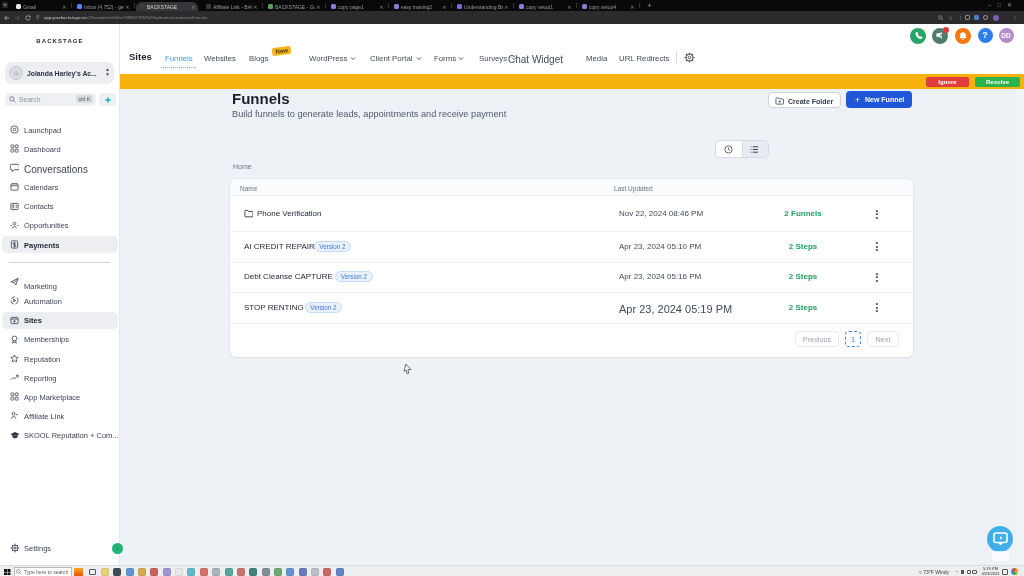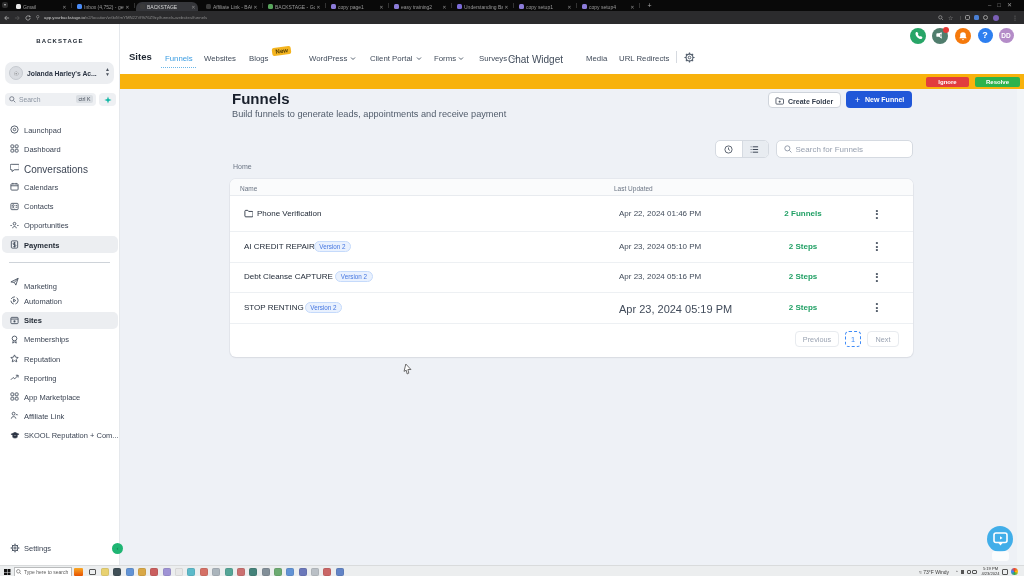--- a/index.html
+++ b/index.html
@@ -353,38 +353,31 @@
 <div class="abs" style="left:26.5px;top:0;width:27.5px;height:18px;background:#e8ecf1;border-left:1px solid #d5dae1"></div>
 <svg class="abs" style="left:8px;top:4.5px" width="9" height="9" viewBox="0 0 10 10">
         <circle cx="5" cy="5" r="4" stroke="#3c4554" stroke-width="0.9" fill="none"></circle>
         <path d="M5 2.8V5l1.6 1" stroke="#3c4554" stroke-width="0.9" fill="none"></path>
       </svg>
 <svg class="abs" style="left:34px;top:4.5px" width="9" height="9" viewBox="0 0 10 10">
         <path d="M3 2h6M3 5h6M3 8h6" stroke="#3c4554" stroke-width="1.1"></path>
         <path d="M0.8 2h0.8M0.8 5h0.8M0.8 8h0.8" stroke="#3c4554" stroke-width="1.1"></path>
       </svg>
 </div>
-<div class="abs" style="left:655.5px;top:115.5px;width:137px;height:18px;background:#fff;border:1px solid #d5dae1;border-radius:5px">
-<svg class="abs" style="left:7px;top:4.5px" width="8" height="8" viewBox="0 0 10 10">
-        <circle cx="4.2" cy="4.2" r="3.2" fill="none" stroke="#8a93a2" stroke-width="1.1"></circle>
-        <line x1="6.8" y1="6.8" x2="9.3" y2="9.3" stroke="#8a93a2" stroke-width="1.1"></line>
-      </svg>
-<div class="abs" style="left:19px;top:4.5px;font-size:8px;color:#98a1b0">Search for Funnels</div>
-    </div>
 <div class="abs" style="left:113px;top:139px;font-size:7px;color:#6b7584">Home</div>
 <div class="abs" style="left:110px;top:155px;width:683px;height:178px;background:#fff;border-radius:6px;box-shadow:0 1px 2px rgba(16,24,40,.06),0 0 0 1px rgba(16,24,40,.04)">
 <div class="abs" style="left:0;top:0;width:683px;height:17px;background:#fafbfc;border-bottom:1px solid #e8ebef;border-radius:6px 6px 0 0"></div>
 <div class="abs" style="left:10px;top:5.5px;font-size:6.5px;color:#6b7584">Name</div>
 <div class="abs" style="left:384px;top:5.5px;font-size:6.5px;color:#6b7584">Last Updated</div>
 <div class="abs" style="left:0;top:52px;width:683px;height:1px;background:#edf0f3"></div>
 <svg class="abs" style="left:14px;top:30.0px" width="9" height="9" viewBox="0 0 10 10">
         <path d="M1 2.5a1 1 0 0 1 1-1h2.2l1 1.2h3.8a1 1 0 0 1 1 1v4a1 1 0 0 1-1 1H2a1 1 0 0 1-1-1z" stroke="#2a3342" stroke-width="1" fill="none"></path>
       </svg>
 <div class="abs" style="left:27px;top:30.0px;font-size:8px;color:#222b38">Phone Verification</div>
-<div class="abs" style="left:389px;top:29.8px;font-size:8px;color:#414b5a">Apr 22, 2024 01:46 PM</div>
+<div class="abs" style="left:389px;top:29.8px;font-size:8px;color:#414b5a">Nov 22, 2024 08:46 PM</div>
 <div class="abs" style="left:532px;top:29.8px;width:82px;text-align:center;font-size:8px;font-weight:bold;color:#21a065">2 Funnels</div>
 <div class="abs" style="left:645.5px;top:29.5px;width:3px;height:11px;color:#4a5462;font-size:8px;line-height:3.6px;text-align:center">•<br>•<br>•</div>
 <div class="abs" style="left:0;top:82.5px;width:683px;height:1px;background:#edf0f3"></div>
 <div class="abs" style="left:14px;top:62.75px;font-size:8px;color:#222b38">AI CREDIT REPAIR</div>
 <div class="abs" style="left:84px;top:61.75px;width:37px;height:11px;background:#e9f1fe;border:1px solid #c5dafb;border-radius:6px;color:#4576e0;font-size:6.3px;text-align:center;line-height:10px">Version 2</div>
 <div class="abs" style="left:389px;top:62.55px;font-size:8px;color:#414b5a">Apr 23, 2024 05:10 PM</div>
 <div class="abs" style="left:532px;top:62.55px;width:82px;text-align:center;font-size:8px;font-weight:bold;color:#21a065">2 Steps</div>
 <div class="abs" style="left:645.5px;top:62.25px;width:3px;height:11px;color:#4a5462;font-size:8px;line-height:3.6px;text-align:center">•<br>•<br>•</div>
 <div class="abs" style="left:0;top:113px;width:683px;height:1px;background:#edf0f3"></div>
 <div class="abs" style="left:14px;top:93.25px;font-size:8px;color:#222b38">Debt Cleanse CAPTURE</div>

